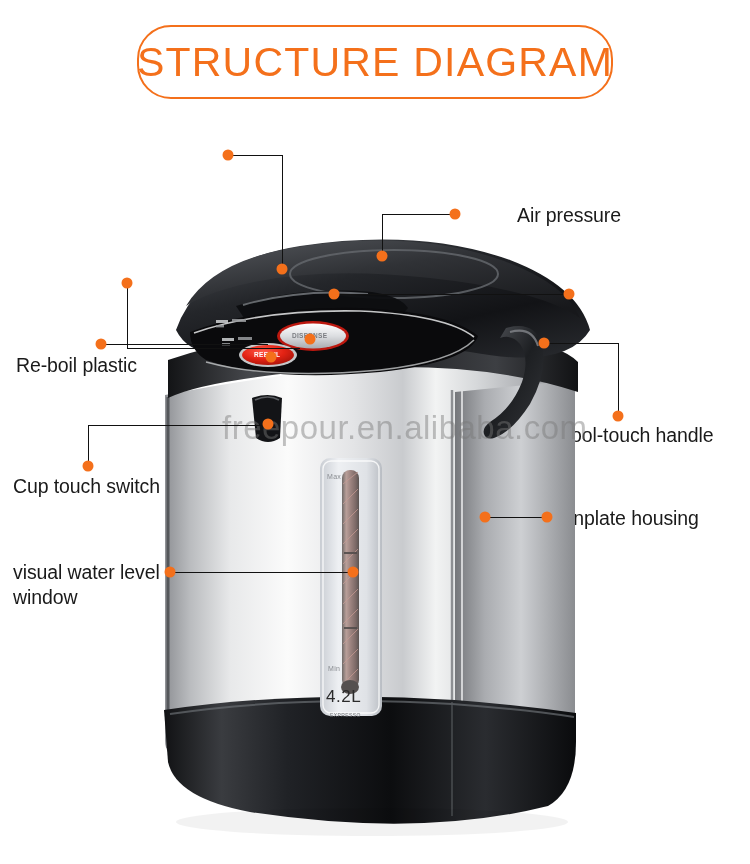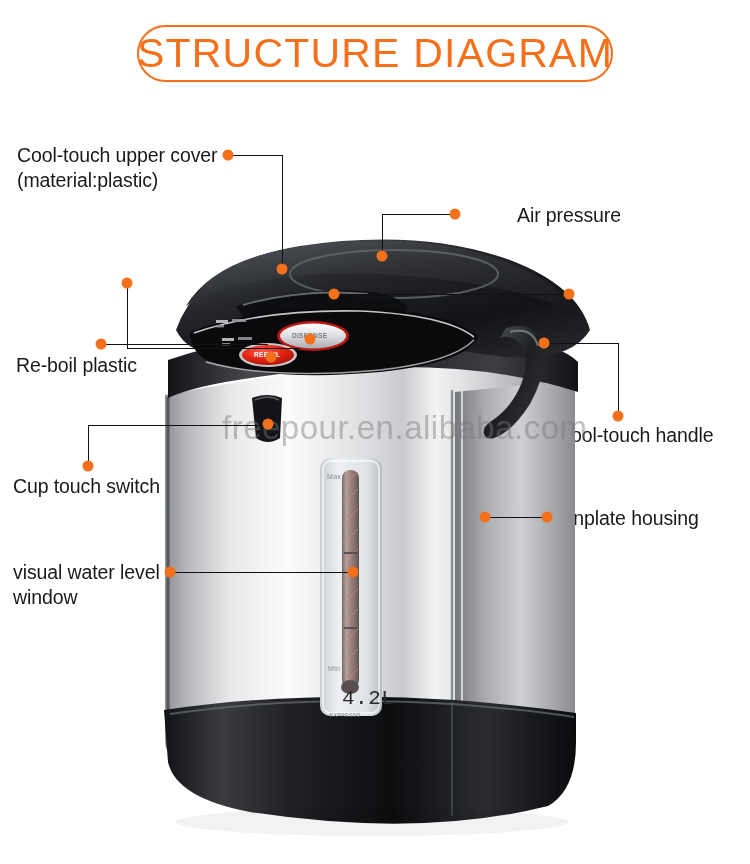--- a/index.html
+++ b/index.html
@@ -12,21 +12,21 @@
     width:750px;
     height:864px;
     background:#ffffff;
     overflow:hidden;
   }
 
   
   .title-pill{
     position:absolute;
     left:137px; top:25px;
-    width:476px; height:57px;
+    width:476px; height:74px;
     border:2px solid #F4701B;
     border-radius:34px;
     box-sizing:border-box;
     display:flex; align-items:center; justify-content:center;
   }
   .title-pill span{
     color:#F4701B;
     font-size:41px;
     letter-spacing:1.2px;
     line-height:1;
@@ -86,24 +86,23 @@
     position:absolute;
     z-index:4;
     color:#8a8d92;
     font-size:7px;
     letter-spacing:.3px;
   }
   .cap-txt{
     position:absolute;
     z-index:4;
     color:#2b2b2b;
-    font-family:Liberation Mono, monospace;
-    font-size:21px;
+    font-family:Liberation Sans, sans-serif;
+    font-size:17px;
     letter-spacing:.5px;
-    margin-left:16px;
   }
   .cap-sub{
     position:absolute;
     z-index:4;
     color:#6d7074;
     font-size:5px;
     letter-spacing:.4px;
   }
   .btn-txt{
     position:absolute;
@@ -331,22 +330,20 @@
 
   <div class="dot" style="left:569px; top:294px;"></div>
   <div class="dot" style="left:334px; top:294px;"></div>
 
   <div class="dot" style="left:544px; top:343px;"></div>
   <div class="dot" style="left:618px; top:416px;"></div>
 
   <div class="dot" style="left:485px; top:517px;"></div>
   <div class="dot" style="left:547px; top:517px;"></div>
 
-  <div class="label" style="left:17px;  top:143px;">Cool-touch upper cover
-(material:plastic)</div>
 
 
   <div class="label" style="left:16px;  top:353px;">Re-boil plastic</div>
 
   <div class="label" style="left:13px;  top:560px;">visual water level
 window</div>
 
   <div class="label" style="left:13px;  top:474px;">Cup touch switch</div>
 
   <div class="label" style="left:469px; top:203px;margin-left:48px;">Air pressure</div>

